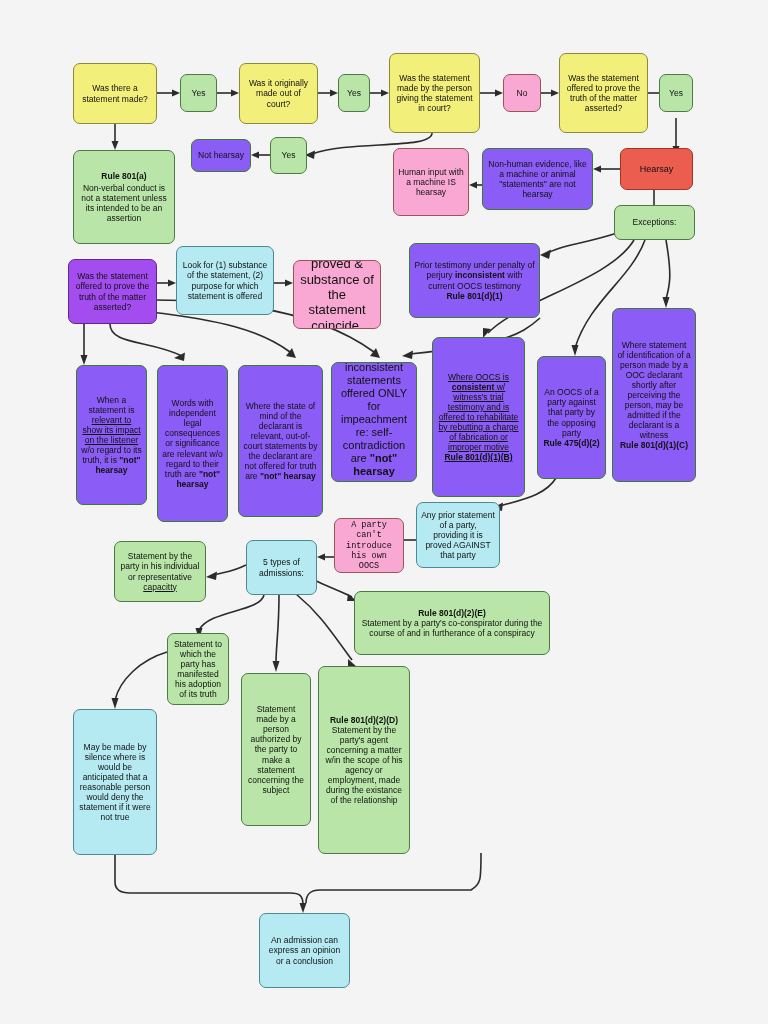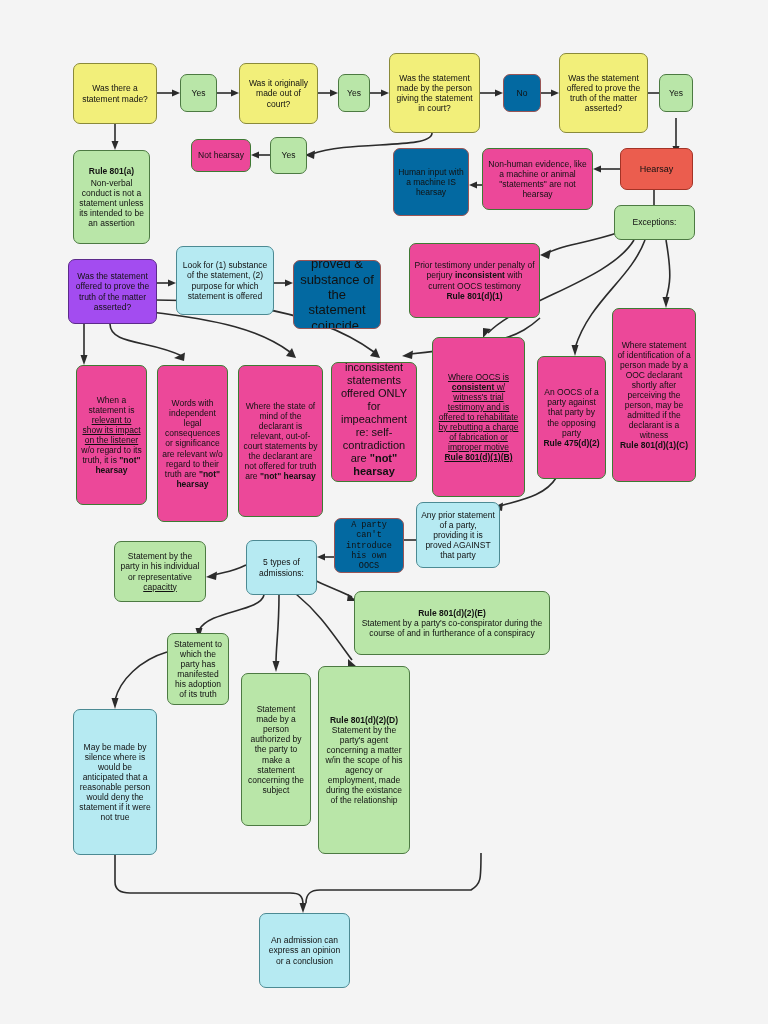--- a/index.html
+++ b/index.html
@@ -16,22 +16,22 @@
     text-align:center;
     color:#111;
     line-height:1.18;
     padding:3px 4px;
     overflow:hidden;
     word-wrap:break-word;
   }
   .node .tx{display:block;width:100%;}
   .yellow{background:#f2ef7a;border-color:#8a8a3a;}
   .green{background:#b9e6a8;border-color:#4c7a42;}
-  .green2{background:#ec4899;border-color:#3d7a33;}
-  .pink{background:#0369a1;border-color:#9a5555;}
+  .green2{background:#8b5cf6;border-color:#3d7a33;}
+  .pink{background:#f9a8d4;border-color:#9a5555;}
   .red{background:#eb5d4e;border-color:#a33326;}
   .purple{background:#a34cf0;border-color:#5c2a8a;}
   .cyan{background:#b6eaf2;border-color:#4c8a93;}
   b{font-weight:bold;}
   u{text-decoration:underline;}
   svg.links{position:absolute;left:0;top:0;width:768px;height:1024px;pointer-events:none;}
   svg.links path{fill:none;stroke:#2b2b2b;stroke-width:1.6px;}
   svg.links polygon{fill:#2b2b2b;}
 </style>
 </head>
@@ -164,21 +164,21 @@
     </div>
 
   <div class="node yellow" style="left:559px;top:53px;width:89px;height:80px;font-size:8.5px;">
       <span class="tx">Was the statement offered to prove the truth of the matter asserted?</span>
     </div>
 
   <div class="node green" style="left:659px;top:74px;width:34px;height:38px;font-size:8.5px;">
       <span class="tx">Yes</span>
     </div>
 
-  <div class="node green" style="left:73px;top:150px;width:77px;height:94px;font-size:8.5px;flex-direction:column;">
+  <div class="node green" style="left:73px;top:150px;width:102px;height:94px;font-size:8.5px;flex-direction:column;">
     <span class="tx" style="font-weight:bold;margin-bottom:2px;">Rule 801(a)</span>
     <span class="tx">Non-verbal conduct is not a statement unless its intended to be an assertion</span>
   </div>
 
   <div class="node green2" style="left:191px;top:139px;width:60px;height:33px;font-size:8.5px;">
       <span class="tx">Not hearsay</span>
     </div>
 
   <div class="node green" style="left:270px;top:137px;width:37px;height:37px;font-size:8.5px;">
       <span class="tx">Yes</span>

